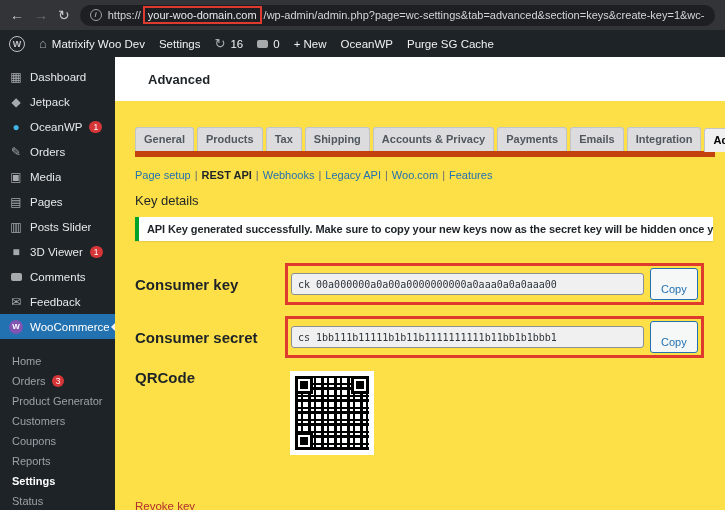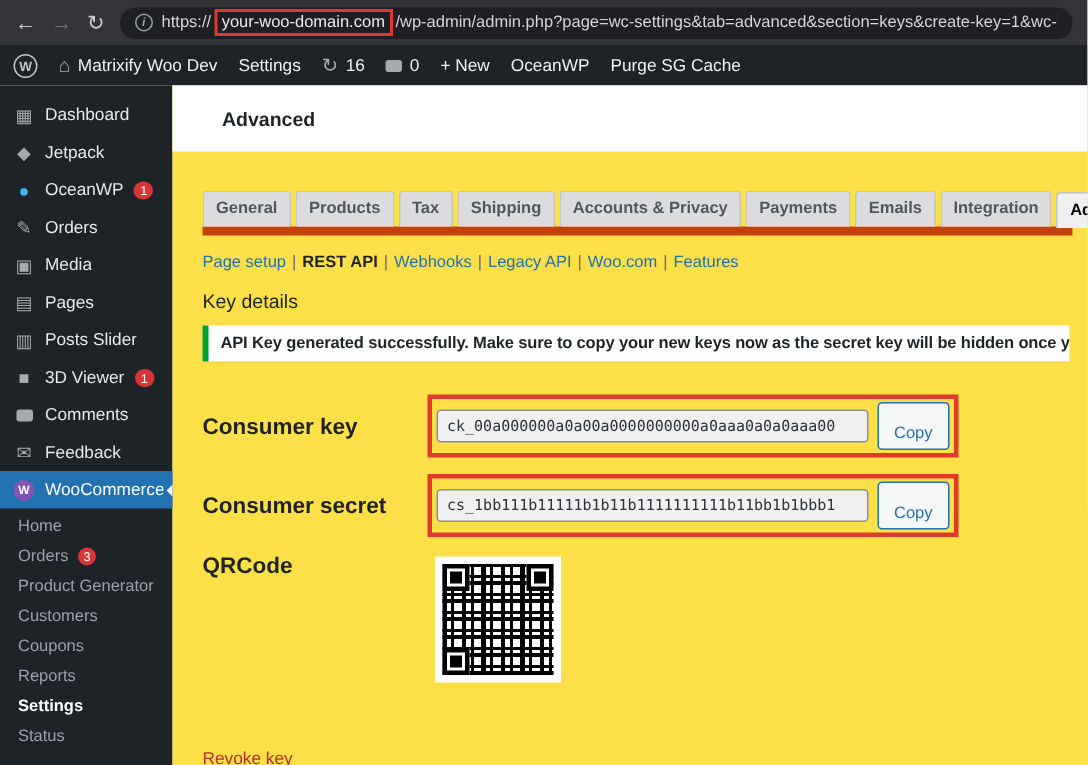--- a/index.html
+++ b/index.html
@@ -68,21 +68,21 @@
   }
   .woo-chip {
     width: 14px; height: 14px; background: #7f54b3; border-radius: 50%;
     color: #fff; font-size: 8px; font-weight: 700; display: flex;
     align-items: center; justify-content: center;
   }
   .badge {
     background: #d63638; color: #fff; border-radius: 9px; font-size: 8.5px;
     line-height: 12px; padding: 0 4px; min-width: 12px; text-align: center; flex: none;
   }
-  .sb-sub { padding-top: 2px; }
+  .sb-sub { padding-top: 12px; }
   .sb-sub-item {
     height: 20px; display: flex; align-items: center; gap: 6px;
     padding-left: 12px; color: #9ca1a7; font-size: 11px; cursor: pointer; white-space: nowrap;
   }
   .sb-sub-item.current { color: #fff; font-weight: 700; }
 
   
   .main { flex: 1; min-width: 0; display: flex; flex-direction: column; background: #fde047; }
   .page-header {
     height: 44px; background: #fff; display: flex; align-items: center;
@@ -112,21 +112,21 @@
     padding: 6px 8px; font-size: 11px; font-weight: 600; color: #1d2327;
     white-space: nowrap; overflow: hidden; letter-spacing: -0.1px;
   }
 
   .form { margin-top: 22px; }
   .form-row { display: flex; align-items: center; margin-bottom: 11px; }
   .form-row.top { align-items: flex-start; }
   .form-label { width: 150px; flex: none; font-size: 15px; font-weight: 600; color: #1d2327; }
   .annot-box { border: 3px solid #df3a2e; display: inline-flex; align-items: center; padding: 2px 3px; }
   .key-input {
-    width: 288px; height: 22px; background: #f0f0f1; border: 1px solid #8c8f94;
+    width: 353px; height: 22px; background: #f0f0f1; border: 1px solid #8c8f94;
     border-radius: 3px; font-family: "DejaVu Sans Mono", monospace;
     font-size: 10px; color: #2c3338; padding: 0 6px;
   }
   .copy-btn {
     margin-left: 6px; height: 32px; background: #f6f7f7; border: 1px solid #2271b1;
     color: #2271b1; border-radius: 3px; font-size: 11px; padding: 14px 10px;
     cursor: pointer; font-family: inherit;
   }
 
   .qr {

